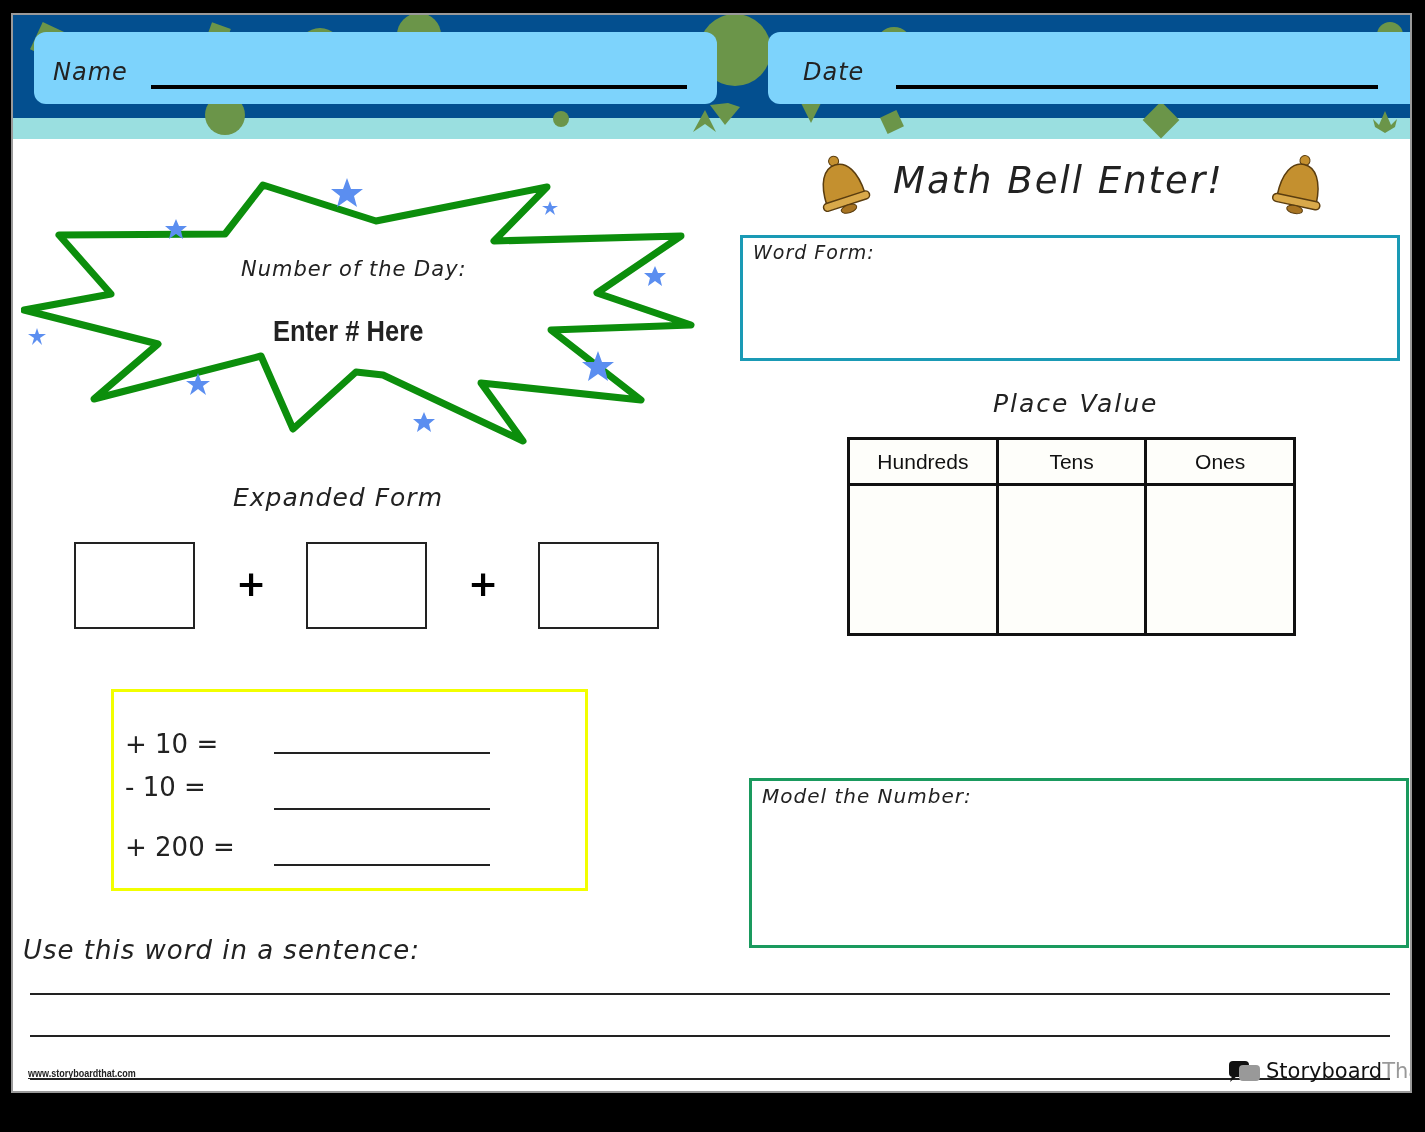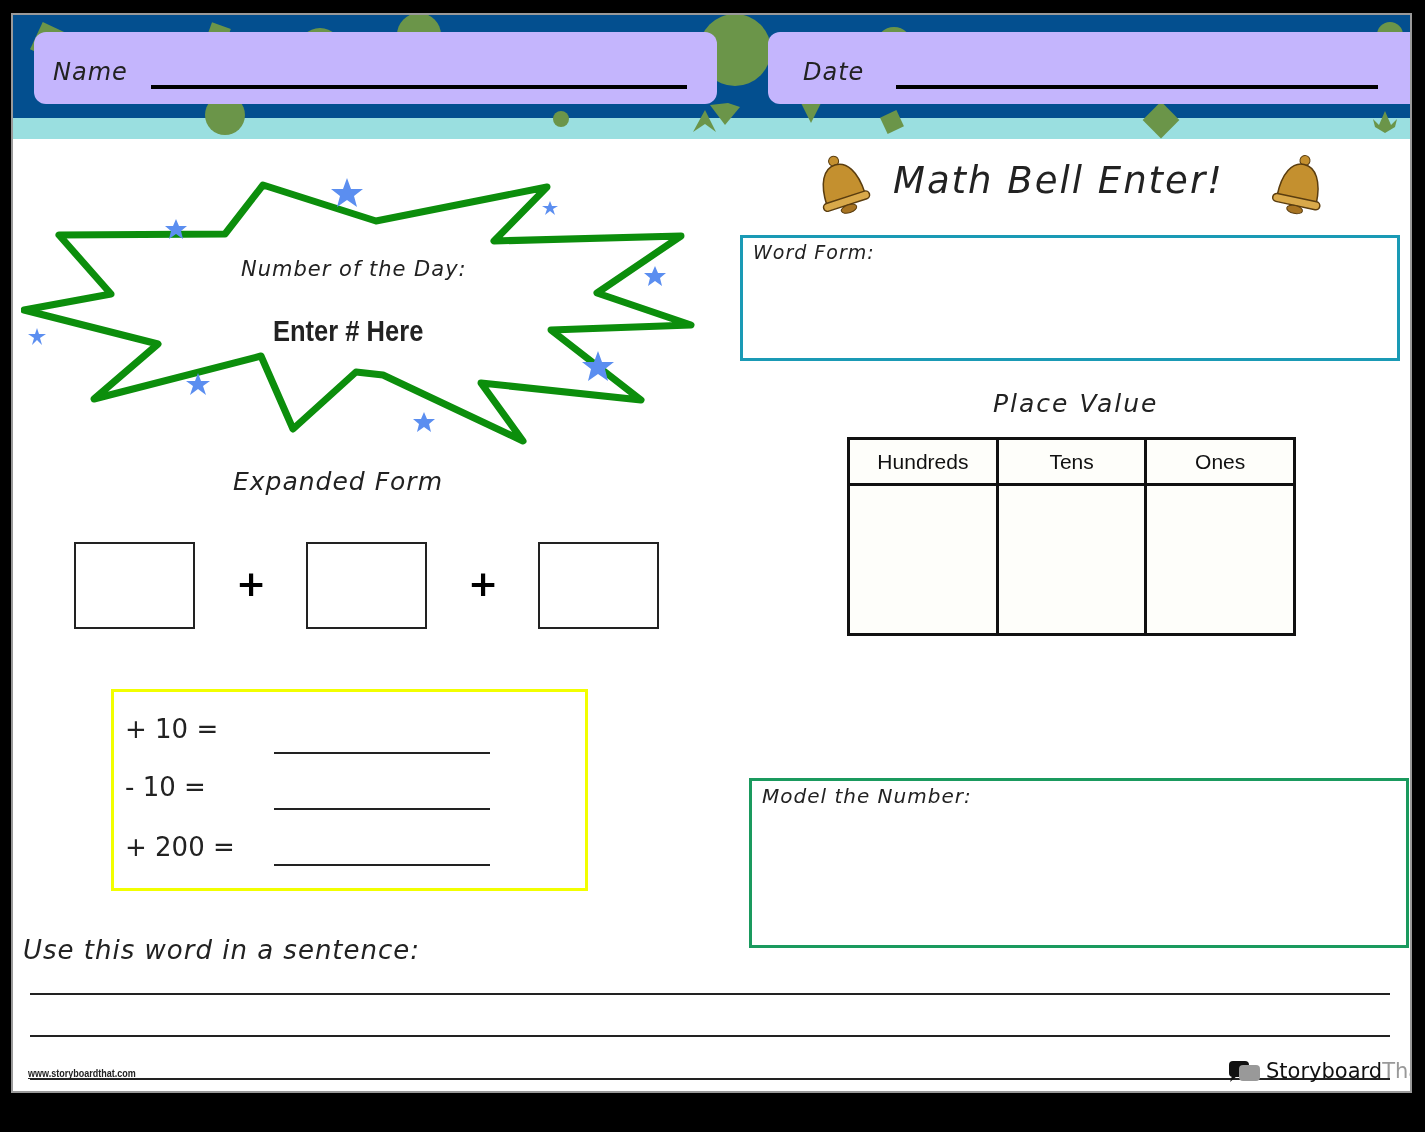--- a/index.html
+++ b/index.html
@@ -4,38 +4,38 @@
 <style>
   * { box-sizing: border-box; margin: 0; padding: 0; }
   html, body { width: 1425px; height: 1132px; background: #000; overflow: hidden; }
   .page {
     position: absolute; left: 11px; top: 13px; width: 1401px; height: 1080px;
     background: #fff; border: 2px solid #9a9a9a; overflow: hidden;
   }
   .header-band { position: absolute; left: 0; top: 0; width: 100%; height: 124px; }
   .header-band svg { position: absolute; left: 0; top: 0; }
   .field-box {
-    position: absolute; top: 17px; height: 72px; background: #c4b5fd; border-radius: 12px;
+    position: absolute; top: 17px; height: 72px; background: #7dd3fc; border-radius: 12px;
   }
   .field-label {
     position: absolute; left: 19px; top: 26px; font-family: "DejaVu Sans", sans-serif;
     font-style: italic; font-size: 24px; color: #222; letter-spacing: 1px;
   }
   .field-line { position: absolute; height: 4px; background: #000; bottom: 15px; }
   .italic-h { font-family: "DejaVu Sans", sans-serif; font-style: italic; color: #222; }
   .abs { position: absolute; }
   .title { left: 880px; top: 144px; font-size: 37px; letter-spacing: 2px; }
   .bell { position: absolute; }
   .burst { position: absolute; left: 8px; top: 158px; }
   .nod-label { position: absolute; left: 228px; top: 242px; font-size: 21px; letter-spacing: 1px; }
   .nod-value {
     position: absolute; left: 260px; top: 300px; font-family: "Liberation Sans", sans-serif;
     font-weight: bold; font-size: 29px; color: #222; transform: scaleX(0.88); transform-origin: left;
   }
-  .ef-title { left: 220px; top: 452px; font-size: 25px; letter-spacing: 1px; }
+  .ef-title { left: 220px; top: 468px; font-size: 25px; letter-spacing: 1px; }
   .ef-box { position: absolute; top: 527px; width: 121px; height: 87px; border: 2px solid #222; }
   .ef-plus { position: absolute; top: 548px; font-family: "DejaVu Sans", sans-serif; font-weight: bold; font-size: 36px; color: #000; }
   .ops-box {
     position: absolute; left: 98px; top: 674px; width: 477px; height: 202px;
     border: 3px solid #f2ff00;
   }
   .op-row { position: absolute; left: 11px; font-family: "DejaVu Sans", sans-serif; font-size: 26px; color: #222; }
   .op-line { position: absolute; left: 160px; width: 216px; height: 2px; background: #222; }
   .section-box { position: absolute; border: 3px solid; }
   .wf-box { left: 727px; top: 220px; width: 660px; height: 126px; border-color: #1a9ab5; }
@@ -133,21 +133,21 @@
   <span class="nod-value">Enter # Here</span>
 
   <span class="abs italic-h ef-title">Expanded Form</span>
   <div class="ef-box" style="left:61px;"></div>
   <span class="ef-plus" style="left:223px;">+</span>
   <div class="ef-box" style="left:293px;"></div>
   <span class="ef-plus" style="left:455px;">+</span>
   <div class="ef-box" style="left:525px;"></div>
 
   <div class="ops-box">
-    <span class="op-row" style="top:22px;">+ 10 =</span>
+    <span class="op-row" style="top:37px;">+ 10 =</span>
     <div class="op-line" style="top:60px;"></div>
     <span class="op-row" style="top:80px;">- 10 =</span>
     <div class="op-line" style="top:116px;"></div>
     <span class="op-row" style="top:140px;">+ 200 =</span>
     <div class="op-line" style="top:172px;"></div>
   </div>
 
   <div class="section-box wf-box">
     <span class="wf-label italic-h">Word Form:</span>
   </div>

